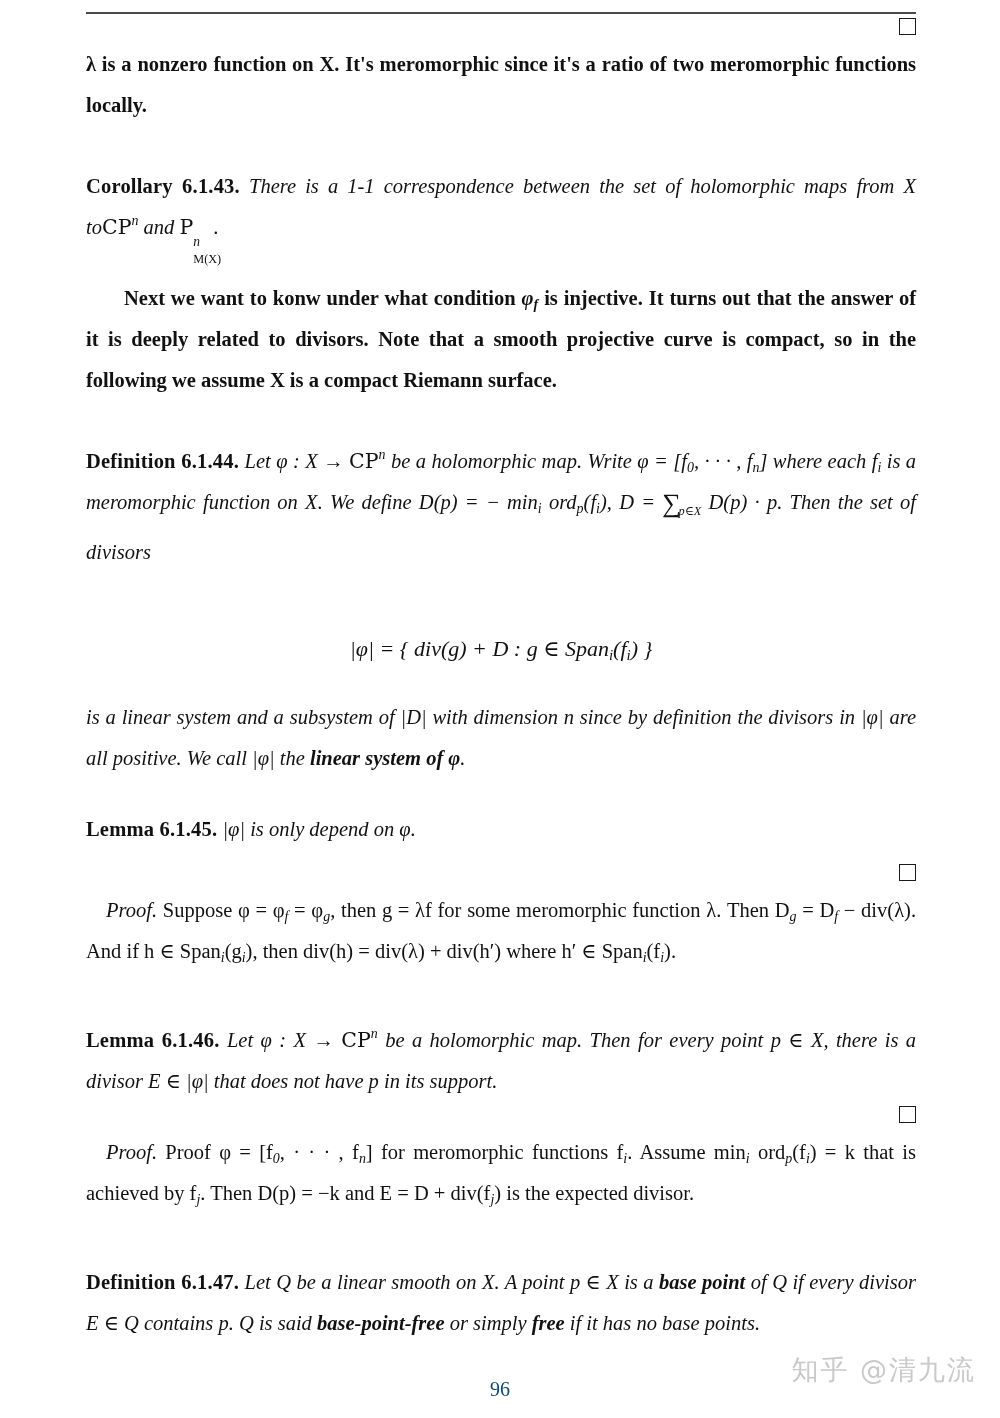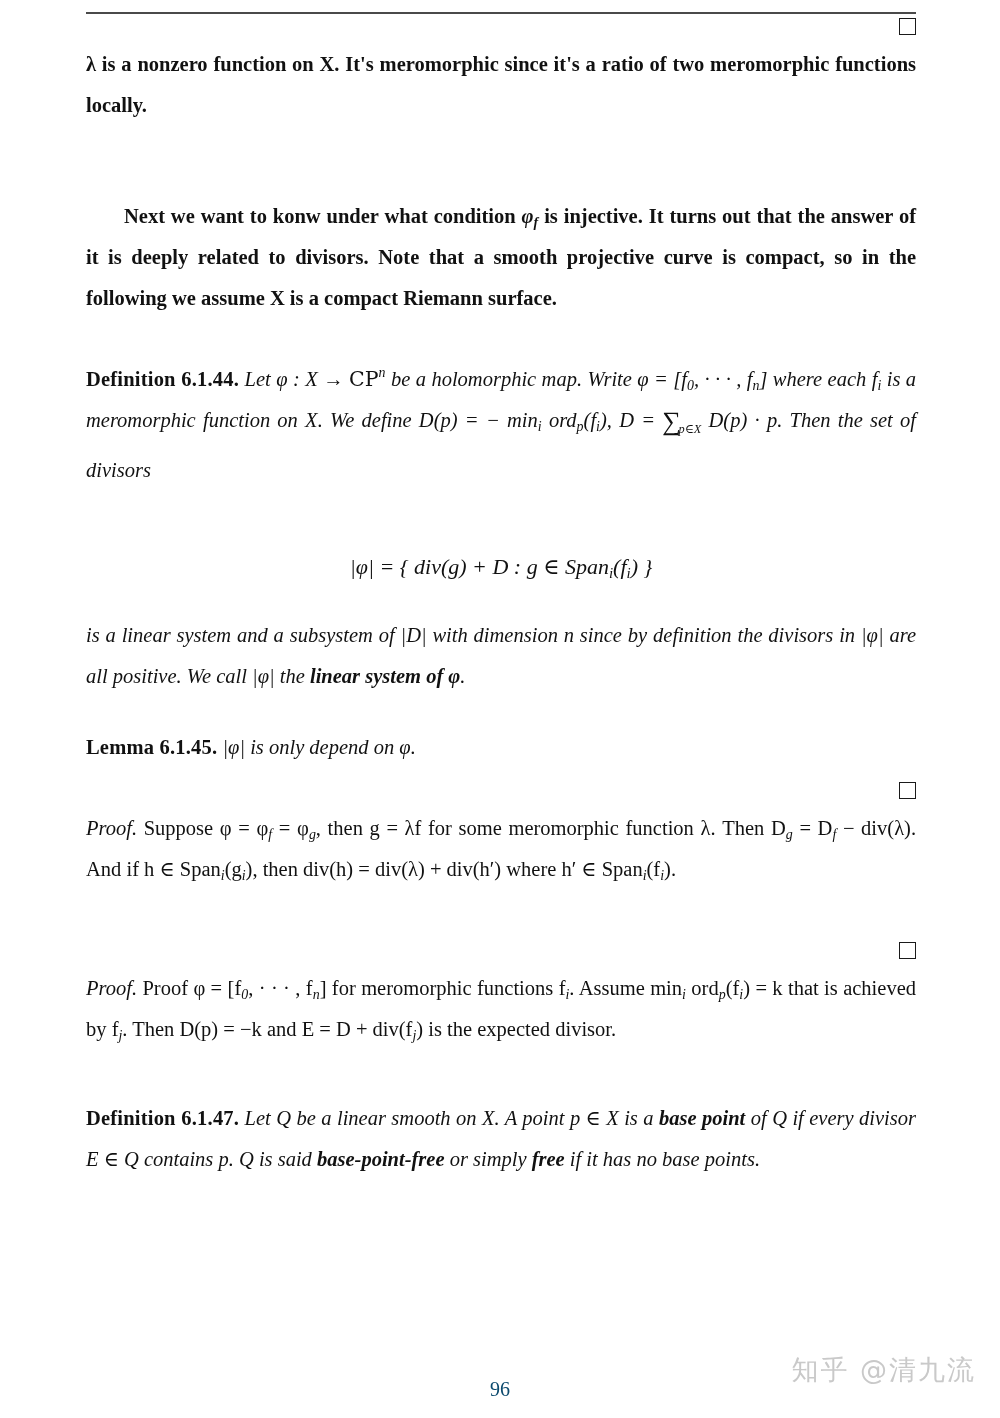--- a/index.html
+++ b/index.html
@@ -57,21 +57,21 @@
     font-style: normal;
     font-weight: bold;
     letter-spacing: 0.2px;
   }
   .proof {
     font-size: 20.5px;
     line-height: 41px;
     text-align: justify;
     position: relative;
   }
-  .proof .plabel { font-style: italic; }
+  .proof .plabel { font-style: italic; margin-left: 20px; }
   .gap-md { height: 30px; }
   .gap-lg { height: 40px; }
   .gap-xl { height: 48px; }
 
   
   .mi { font-style: italic; }
   .mbb {
     font-style: normal;
     font-family: "DejaVu Serif", "Liberation Serif", serif;
   }
@@ -162,20 +162,26 @@
   <div class="content">
 
     <div class="para">
       <span>λ is a nonzero function on X.  It's meromorphic since it's a ratio of two meromorphic</span>
       <span>functions locally.</span>
       <span class="qed" style="top:-26px;"></span>
     </div>
 
     <div class="gap-lg"></div>
 
+    <div class="thm">
+      <span class="head">Corollary 6.1.43.</span>
+      <span>There is a 1-1 correspondence between the set of holomorphic maps from X to</span><span class="mbb">CP</span><sup class="sm">n</sup>
+      <span>and</span>
+      <span class="mbb">P</span><span class="stack" style="width:1.0em;"><span class="up">n</span><span class="dn">M(X)</span></span><span>.</span>
+    </div>
 
     <div class="gap-md"></div>
 
     <div class="para indent">
       <span>Next we want to konw under what condition</span>
       <span class="mi">φ</span><sub class="sm">f</sub>
       <span>is injective.  It turns out that the answer of it is deeply related to divisors.  Note that a smooth projective curve is compact, so in the following we assume X is a compact Riemann surface.</span>
     </div>
 
     <div class="gap-lg"></div>
@@ -220,20 +226,26 @@
       <span class="plabel">Proof.</span>
       <span>Suppose φ = φ</span><sub class="sm">f</sub>
       <span>= φ</span><sub class="sm">g</sub><span>, then g = λf for some meromorphic function λ.  Then D</span><sub class="sm">g</sub>
       <span>= D</span><sub class="sm">f</sub>
       <span>− div(λ).  And if h ∈ Span</span><sub class="sm">i</sub><span>(g</span><sub class="sm">i</sub><span>), then div(h) = div(λ) + div(h′) where h′ ∈ Span</span><sub class="sm">i</sub><span>(f</span><sub class="sm">i</sub><span>).</span>
       <span class="qed" style="top:-26px;"></span>
     </div>
 
     <div class="gap-xl"></div>
 
+    <div class="thm">
+      <span class="head">Lemma 6.1.46.</span>
+      <span>Let φ : X →</span>
+      <span class="mbb">CP</span><sup class="sm">n</sup>
+      <span>be a holomorphic map.  Then for every point p ∈ X, there is a divisor E ∈ |φ| that does not have p in its support.</span>
+    </div>
 
     <div class="gap-md"></div>
 
     <div class="proof">
       <span class="plabel">Proof.</span>
       <span>Proof φ = [f</span><sub class="sm">0</sub><span>, · · · , f</span><sub class="sm">n</sub><span>] for meromorphic functions f</span><sub class="sm">i</sub><span>.  Assume min</span><sub class="sm">i</sub>
       <span>ord</span><sub class="sm">p</sub><span>(f</span><sub class="sm">i</sub><span>) = k that is achieved by f</span><sub class="sm">j</sub><span>.  Then D(p) = −k and E = D + div(f</span><sub class="sm">j</sub><span>) is the expected divisor.</span>
       <span class="qed" style="top:-26px;"></span>
     </div>
 

